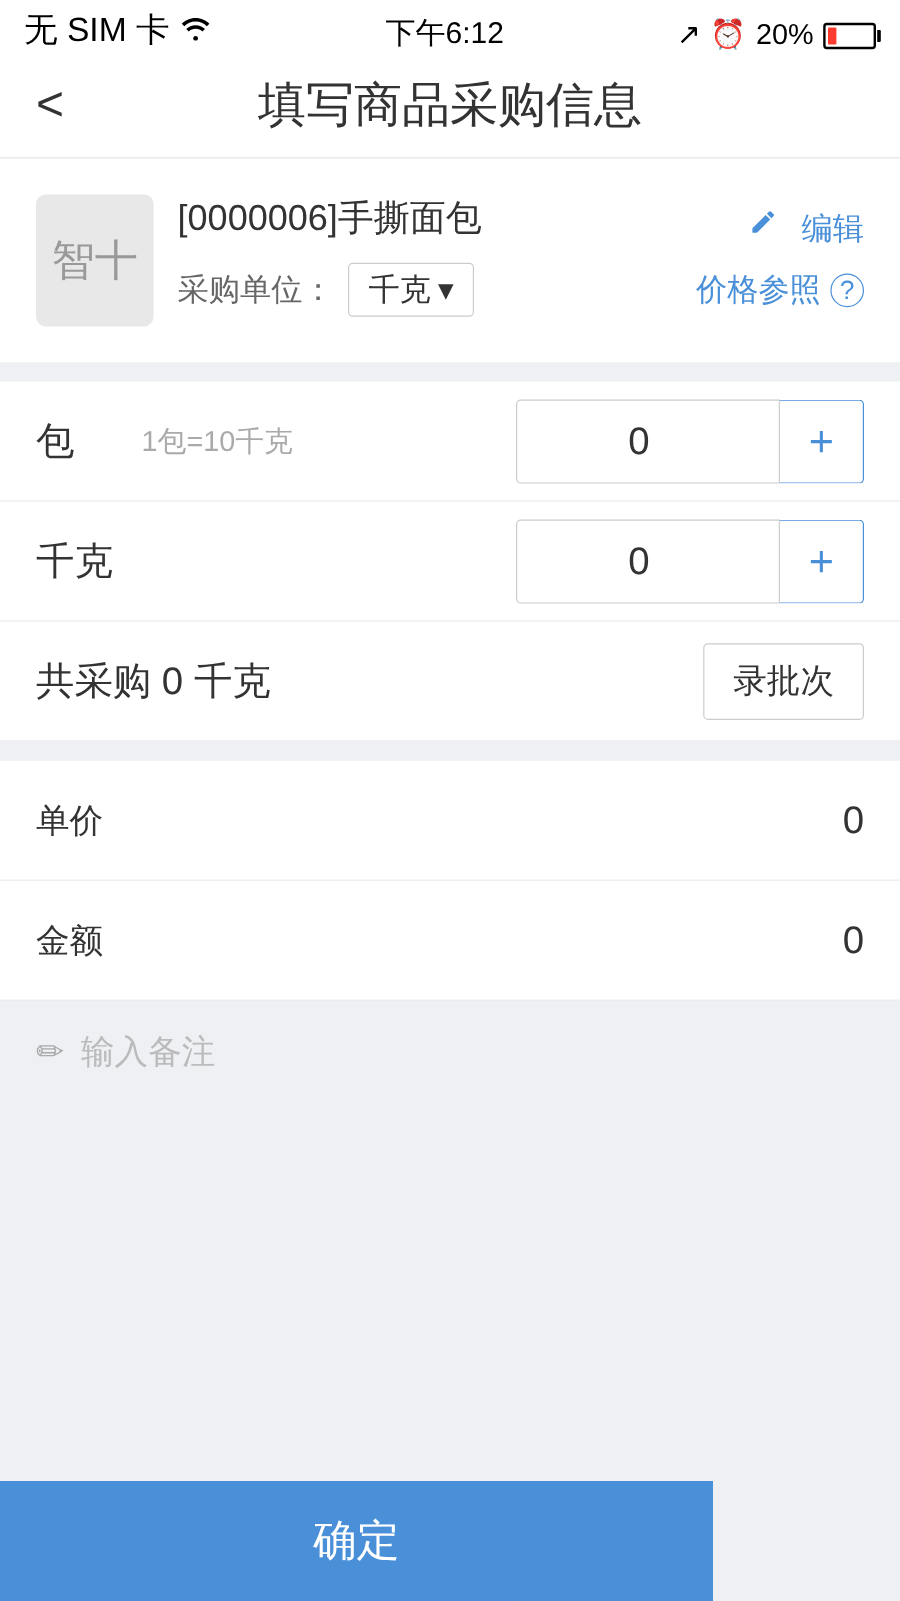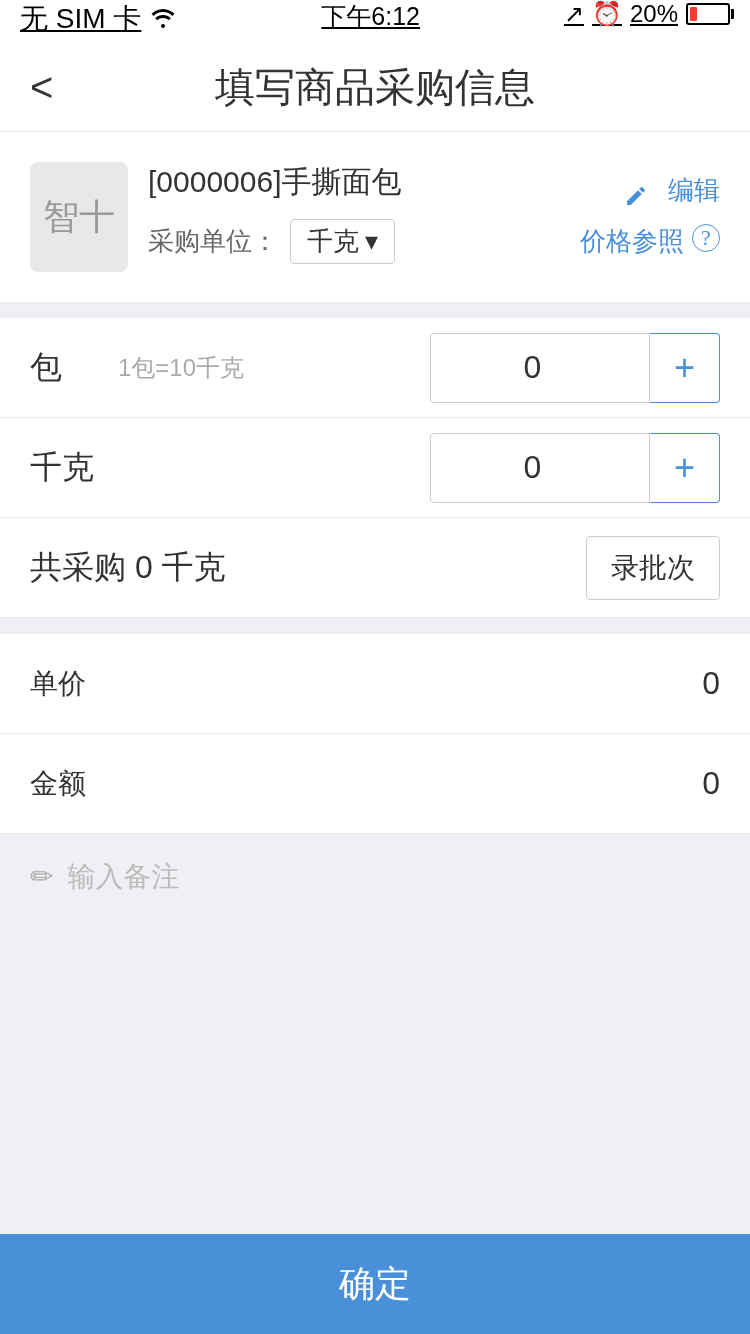--- a/index.html
+++ b/index.html
@@ -10,25 +10,24 @@
       font-family: -apple-system, 'PingFang SC', 'Helvetica Neue', sans-serif;
       background: #f0f2f5;
       position: relative;
     }
 
     
     .status-bar {
       height: 44px;
       background: #fff;
       display: flex;
-      align-items: flex-start;
+      align-items: flex-end;
       justify-content: space-between;
       padding: 0 20px;
       font-size: 28px;
-      text-decoration: underline;
     }
     .status-left { font-size: 28px; color: #000; display: flex; align-items: center; gap: 8px; }
     .status-center { font-size: 25px; font-weight: 500; color: #000; }
     .status-right { display: flex; align-items: center; gap: 8px; font-size: 24px; color: #000; }
     .battery-icon {
       width: 44px; height: 22px; border: 2px solid #000; border-radius: 3px; position: relative; display: inline-flex; align-items: center; padding: 2px;
     }
     .battery-icon::after {
       content: ''; position: absolute; right: -6px; top: 50%; transform: translateY(-50%);
       width: 3px; height: 10px; background: #000; border-radius: 0 1px 1px 0;
@@ -107,31 +106,30 @@
       display: flex;
       align-items: center;
       gap: 6px;
       background: #fff;
     }
     .edit-btn {
       margin-left: auto;
       font-size: 26px;
       color: #4a90d9;
       display: flex;
-      align-items: flex-end;
+      align-items: flex-start;
       gap: 18px;
     }
     .price-ref {
       font-size: 26px;
       color: #4a90d9;
       margin-left: auto;
       display: flex;
-      align-items: flex-start;
+      align-items: center;
       gap: 8px;
-      font-family: Liberation Serif, serif;
     }
 
     
     .divider-thick {
       height: 16px;
       background: #eef0f4;
     }
 
     
     .input-row {
@@ -244,21 +242,21 @@
     .notes-placeholder {
       font-size: 28px;
       color: #bbb;
     }
 
     
     .confirm-btn {
       position: fixed;
       bottom: 0;
       left: 0;
-      width: 750px;
+      width: 594px;
       height: 100px;
       background: #4a90d9;
       border: none;
       font-size: 36px;
       color: #fff;
       cursor: pointer;
       display: flex;
       align-items: center;
       justify-content: center;
     }

